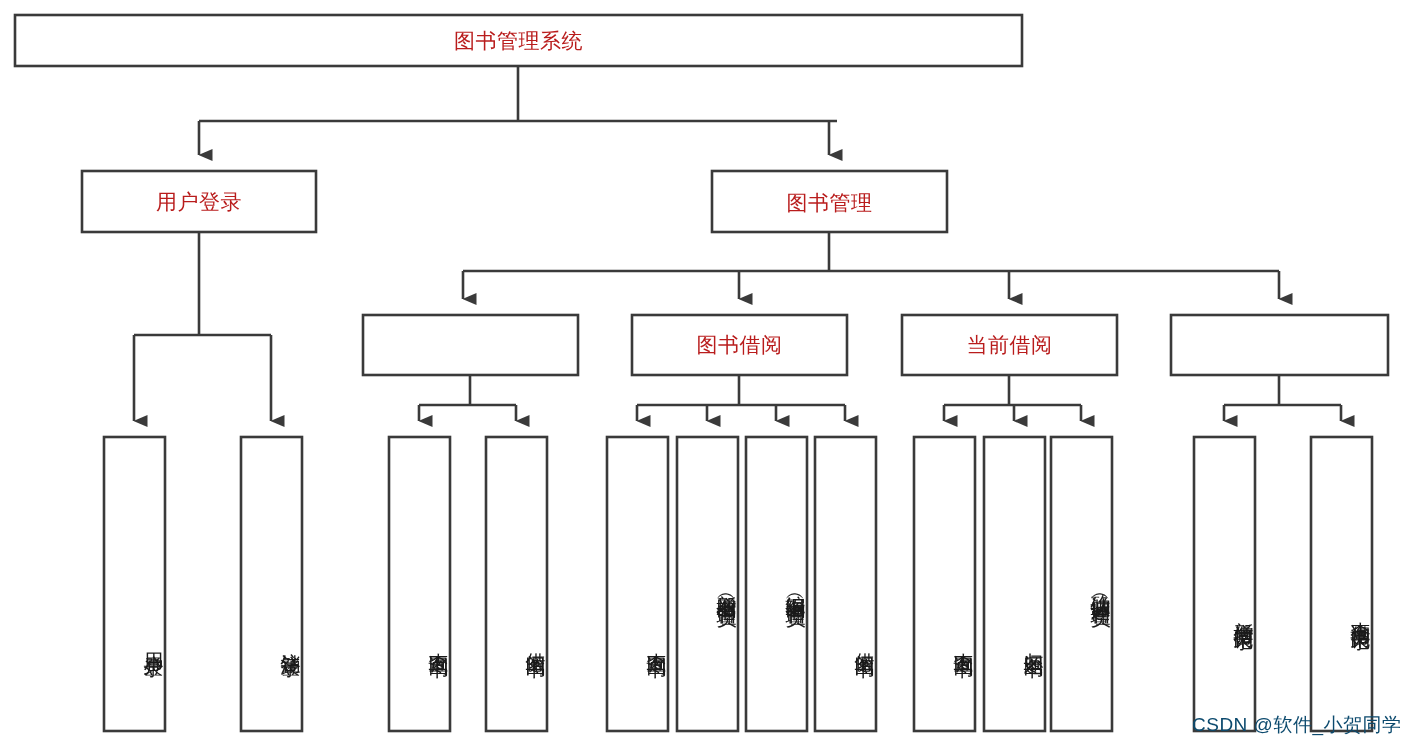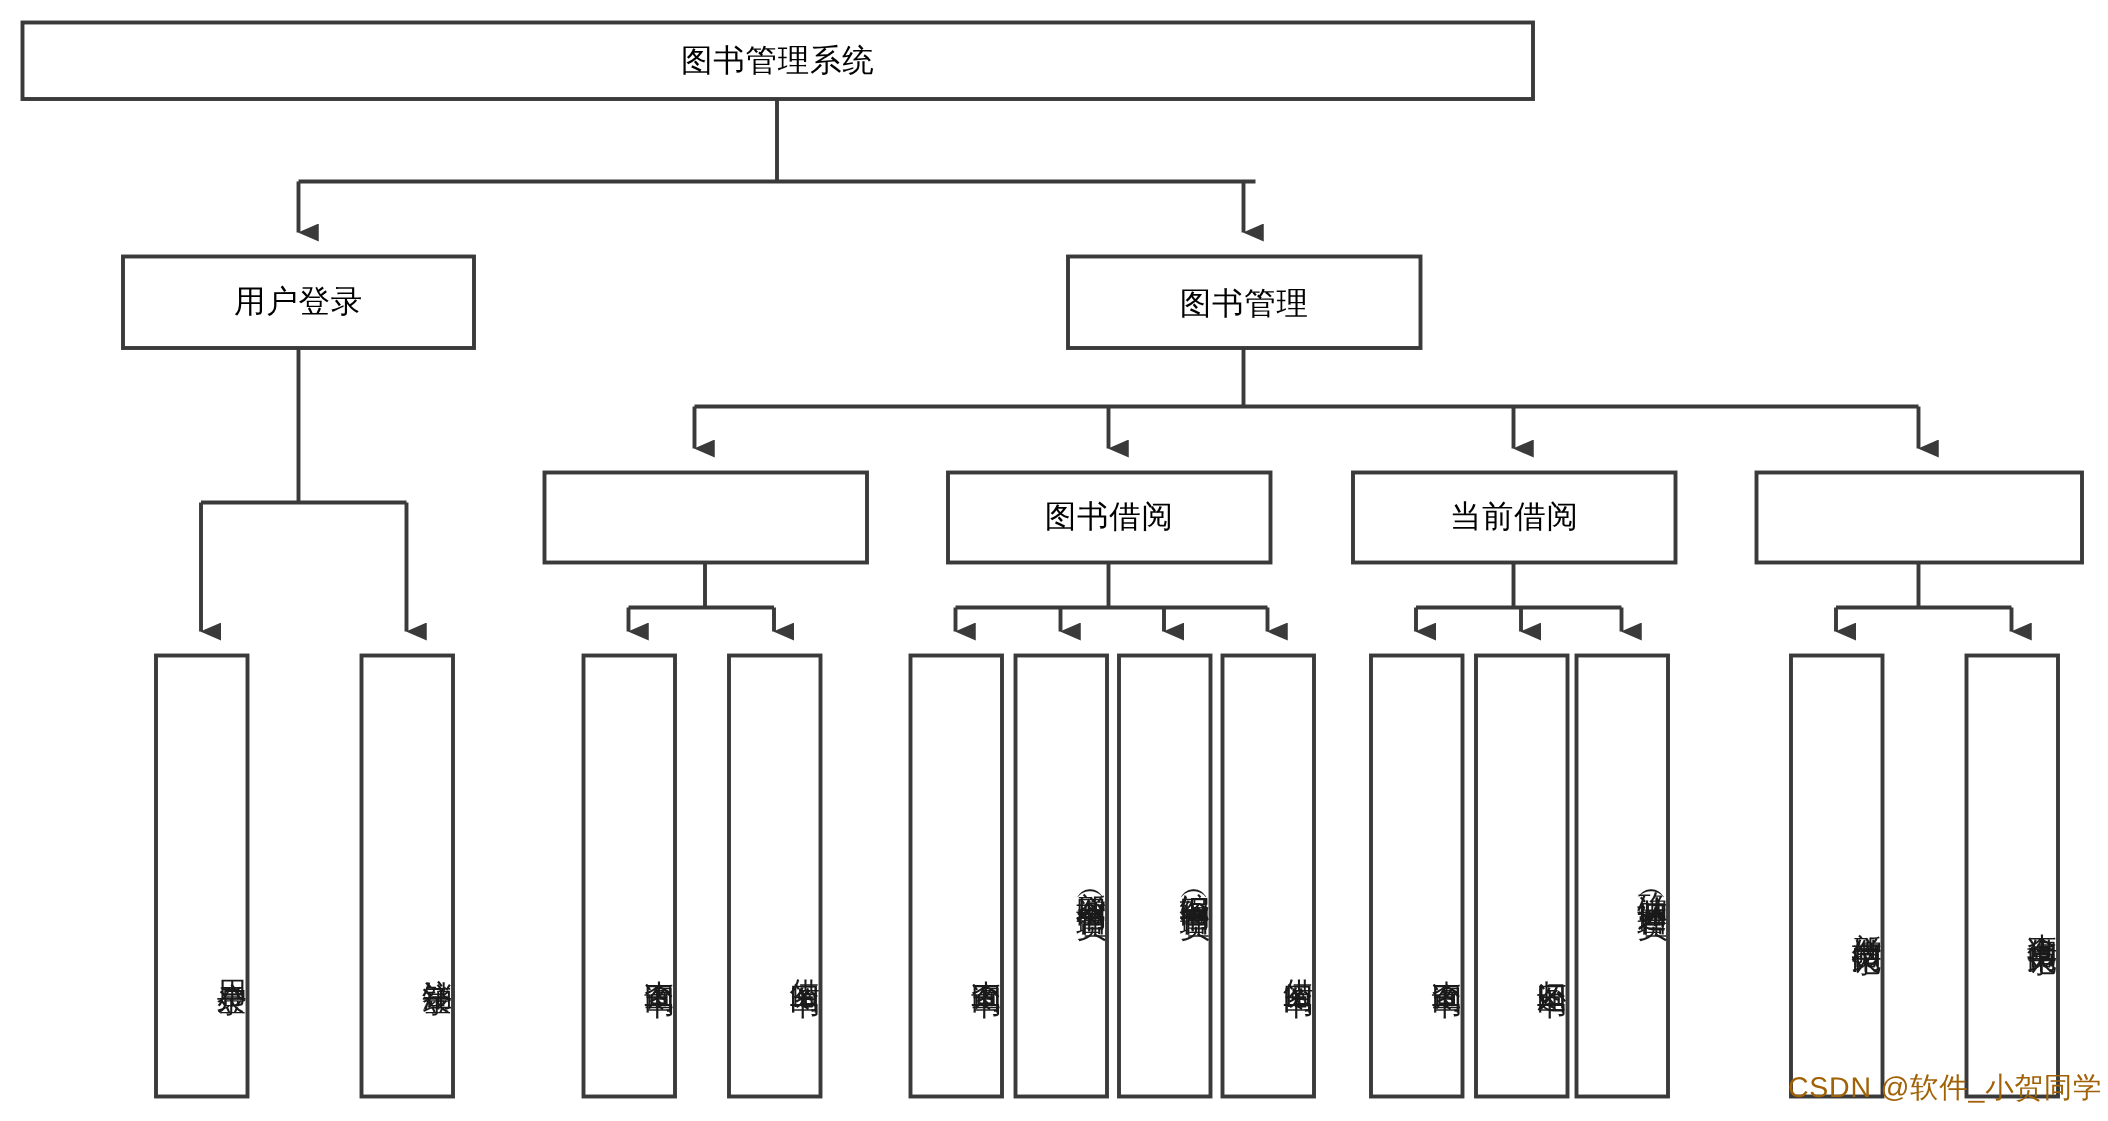--- a/index.html
+++ b/index.html
@@ -41,21 +41,21 @@
   .arrow-head {
     fill: #3a3a3a;
     stroke: none;
   }
   
   .label-h {
     position: absolute;
     display: flex;
     align-items: center;
     justify-content: center;
-    color: #000000;
+    color: #b91c1c;
     font-size: 21px;
     line-height: 1.2;
     white-space: nowrap;
     letter-spacing: 0.5px;
     pointer-events: none;
   }
   .label-v {
     position: absolute;
     display: flex;
     align-items: flex-start;
@@ -64,21 +64,21 @@
     font-size: 20px;
     line-height: 1.18;
     writing-mode: vertical-rl;
     text-orientation: upright;
     letter-spacing: 2px;
     pointer-events: none;
     overflow: hidden;
   }
   .watermark {
     position: absolute;
-    color: #a16207;
+    color: #0c4a6e;
     font-size: 19px;
     white-space: nowrap;
     left: 1192px;
     top: 712px;
     letter-spacing: 0.5px;
     pointer-events: none;
   }
 </style>
 </head>
 <body>

